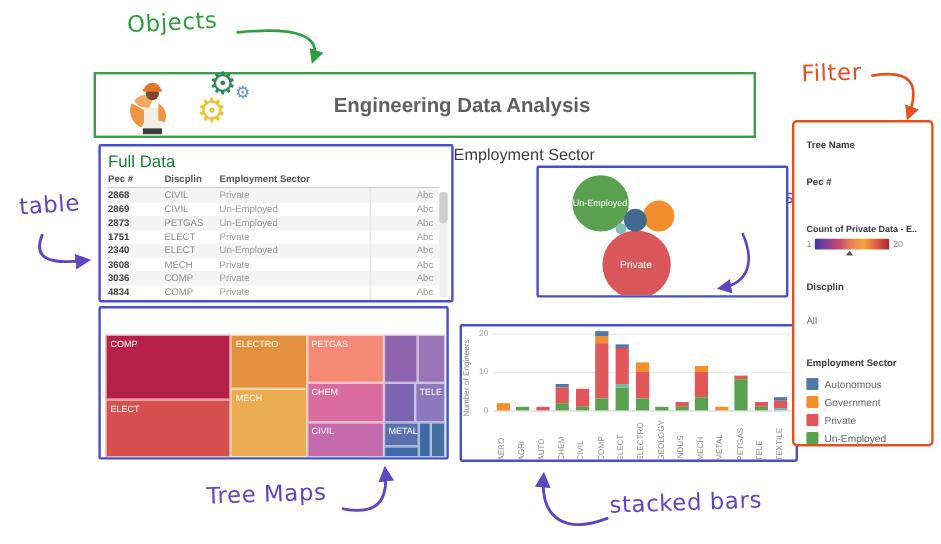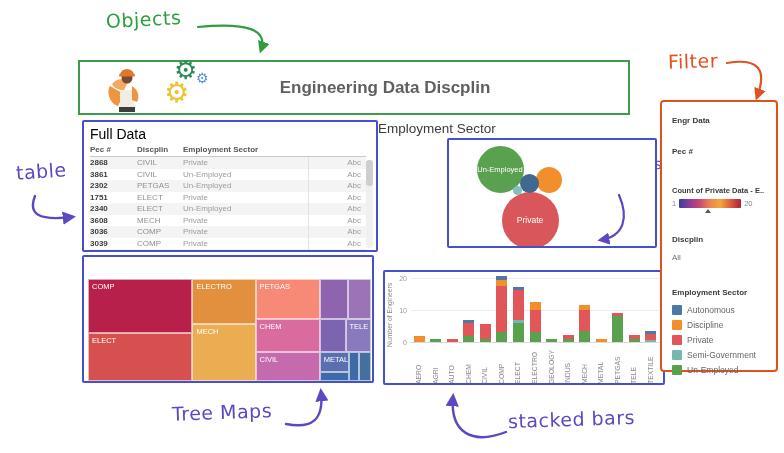--- a/index.html
+++ b/index.html
@@ -19,21 +19,21 @@
   .hdr-title{flex:1;text-align:center;color:#5f5f5f;font-weight:bold;font-size:17px;padding-right:70px;}
   .hdr-icons{display:flex;align-items:center;margin-left:24px;}
   .gearwrap{position:relative;width:54px;height:50px;margin-left:10px;font-family:"DejaVu Sans",sans-serif;}
   .gear{position:absolute;line-height:1;}
 
   
   .bluebox{position:absolute;border:2px solid #4450cc;border-radius:2px;background:#fff;box-sizing:border-box;}
 
   
   .fd{left:82px;top:120px;width:296px;height:132px;overflow:hidden;padding:3px 0 0 6px;}
-  .fd-title{font-size:14px;color:#000000;margin:1px 16px 3px 0;}
+  .fd-title{font-size:14px;color:#15803d;margin:1px 16px 3px 0;}
   .thead{display:grid;grid-template-columns:47px 46px 125px 1fr;font-size:8px;color:#555;font-weight:bold;
          border-bottom:1px solid #c9c9c9;padding-bottom:2px;width:276px;}
   .trows{width:276px;}
   .trow{display:grid;grid-template-columns:47px 46px 125px 1fr;font-size:8px;height:11.5px;align-items:center;}
   .trow:nth-child(odd){background:#f4f4f4;}
   .tc{overflow:hidden;white-space:nowrap;}
   .tc.c0{color:#3c3c3c;font-weight:bold;}
   .tc.c1{color:#8f8f8f;}
   .tc.c2{color:#9b9b9b;}
   .tc.c3{color:#9b9b9b;text-align:right;padding-right:5px;border-left:1px solid #e2e2e2;height:100%;line-height:11.5px;}
@@ -64,21 +64,21 @@
   .bar-yticks{position:absolute;left:8px;top:6px;width:16px;height:64px;font-size:7px;color:#999;text-align:right;}
   .ytick{position:absolute;right:2px;}
   .bar-xlabels{position:absolute;left:26px;top:74px;width:248px;height:38px;}
   .xlab{position:absolute;top:2px;height:36px;writing-mode:vertical-rl;transform:rotate(180deg);
         font-size:6.8px;color:#8a8a8a;white-space:nowrap;}
 
   
   .filter{position:absolute;left:660px;top:100px;width:118px;height:272px;border:2.5px solid #e0521b;
           border-radius:4px;background:#fff;box-sizing:border-box;padding:14px 8px 0 10px;}
   .flabel{font-size:8px;font-weight:bold;color:#3a3a3a;white-space:nowrap;}
-  .fvalue{font-size:8px;color:#707070;margin-top:9px;}
+  .fvalue{font-size:8px;color:#707070;margin-top:19px;}
   .fgap1{height:22px;} .fgap2{height:30px;} .fgap3{height:22px;} .fgap4{height:26px;}
   .gradrow{display:flex;align-items:center;margin-top:4px;}
   .gradnum{font-size:7.5px;color:#8a8a8a;}
   .gradbar{width:62px;height:9px;margin:0 3px;border-radius:1px;}
   .gradcaret{width:0;height:0;border-left:3px solid transparent;border-right:3px solid transparent;
              border-bottom:4px solid #555;margin:1px 0 0 33px;}
   .legend{margin-top:5px;}
   .litem{display:flex;align-items:center;height:15px;text-align:right;}
   .swatch{width:10px;height:10px;border-radius:1px;margin-right:5px;flex:0 0 auto;}
   .llabel{font-size:8.5px;color:#666;white-space:nowrap;}
@@ -127,46 +127,46 @@
         <path d="M16,11 a7,6 0 0 1 14,0 z" fill="#e2762d"></path>
         <rect x="15" y="10" width="16" height="2.4" rx="1" fill="#e2762d"></rect>
         <path d="M28,22 C34,26 36,32 33,38 L28,36 Z" fill="#ef9441"></path>
       </svg>
       <div class="gearwrap">
         <span class="gear" style="left:16px;top:-6px;font-size:26px;color:#2e8b57;">⚙</span>
         <span class="gear" style="left:6px;top:16px;font-size:28px;color:#eec233;">⚙</span>
         <span class="gear" style="left:38px;top:8px;font-size:14px;color:#5b8fd4;">⚙</span>
       </div>
     </div>
-    <div class="hdr-title">Engineering Data Discplin</div>
+    <div class="hdr-title">Engineering Data Analysis</div>
   </div>
 
   <div class="bluebox fd">
     <div class="fd-title">Full Data</div>
     <div class="thead">
       <span>Pec #</span>
       <span>Discplin</span>
       <span>Employment Sector</span>
       <span></span>
     </div>
     <div class="trows">
         <div class="trow">
           <span class="tc c0">2868</span>
           <span class="tc c1">CIVIL</span>
           <span class="tc c2">Private</span>
           <span class="tc c3">Abc</span>
         </div>
         <div class="trow">
-          <span class="tc c0">3861</span>
+          <span class="tc c0">2869</span>
           <span class="tc c1">CIVIL</span>
           <span class="tc c2">Un-Employed</span>
           <span class="tc c3">Abc</span>
         </div>
         <div class="trow">
-          <span class="tc c0">2302</span>
+          <span class="tc c0">2873</span>
           <span class="tc c1">PETGAS</span>
           <span class="tc c2">Un-Employed</span>
           <span class="tc c3">Abc</span>
         </div>
         <div class="trow">
           <span class="tc c0">1751</span>
           <span class="tc c1">ELECT</span>
           <span class="tc c2">Private</span>
           <span class="tc c3">Abc</span>
         </div>
@@ -182,21 +182,21 @@
           <span class="tc c2">Private</span>
           <span class="tc c3">Abc</span>
         </div>
         <div class="trow">
           <span class="tc c0">3036</span>
           <span class="tc c1">COMP</span>
           <span class="tc c2">Private</span>
           <span class="tc c3">Abc</span>
         </div>
         <div class="trow">
-          <span class="tc c0">3039</span>
+          <span class="tc c0">4834</span>
           <span class="tc c1">COMP</span>
           <span class="tc c2">Private</span>
           <span class="tc c3">Abc</span>
         </div>
         <div class="trow">
           <span class="tc c0">4007</span>
           <span class="tc c1">MECH</span>
           <span class="tc c2">Private</span>
           <span class="tc c3">Abc</span>
         </div>
@@ -342,21 +342,21 @@
         <div class="xlab" style="left: 153.067px;">INDUS</div>
         <div class="xlab" style="left: 169.6px;">MECH</div>
         <div class="xlab" style="left: 186.133px;">METAL</div>
         <div class="xlab" style="left: 202.667px;">PETGAS</div>
         <div class="xlab" style="left: 219.2px;">TELE</div>
         <div class="xlab" style="left: 235.733px;">TEXTILE</div>
       </div>
   </div>
 
   <div class="filter">
-    <div class="flabel">Engr Data</div>
+    <div class="flabel">Tree Name</div>
     <div class="fgap1"></div>
     <div class="flabel">Pec #</div>
     <div class="fgap2"></div>
     <div class="flabel" style="font-size:7.5px;">Count of Private Data - E..</div>
     <div class="gradrow">
       <span class="gradnum">1</span>
       <div class="gradbar" style="background: linear-gradient(90deg, rgb(58, 62, 156), rgb(138, 61, 154), rgb(200, 74, 110), rgb(238, 131, 82), rgb(242, 166, 61), rgb(221, 91, 65), rgb(173, 33, 52));"></div>
       <span class="gradnum">20</span>
     </div>
     <div class="gradcaret"></div>
@@ -365,30 +365,26 @@
     <div class="fvalue">All</div>
     <div class="fgap4"></div>
     <div class="flabel">Employment Sector</div>
     <div class="legend">
         <div class="litem">
           <span class="swatch" style="background: rgb(78, 121, 167);"></span>
           <span class="llabel">Autonomous</span>
         </div>
         <div class="litem">
           <span class="swatch" style="background: rgb(242, 142, 43);"></span>
-          <span class="llabel">Discipline</span>
+          <span class="llabel">Government</span>
         </div>
         <div class="litem">
           <span class="swatch" style="background: rgb(225, 87, 89);"></span>
           <span class="llabel">Private</span>
         </div>
         <div class="litem">
-          <span class="swatch" style="background: rgb(118, 183, 178);"></span>
-          <span class="llabel">Semi-Government</span>
-        </div>
-        <div class="litem">
           <span class="swatch" style="background: rgb(89, 161, 79);"></span>
           <span class="llabel">Un-Employed</span>
         </div>
       </div>
   </div>
 
 </div>
 
 </body></html>

